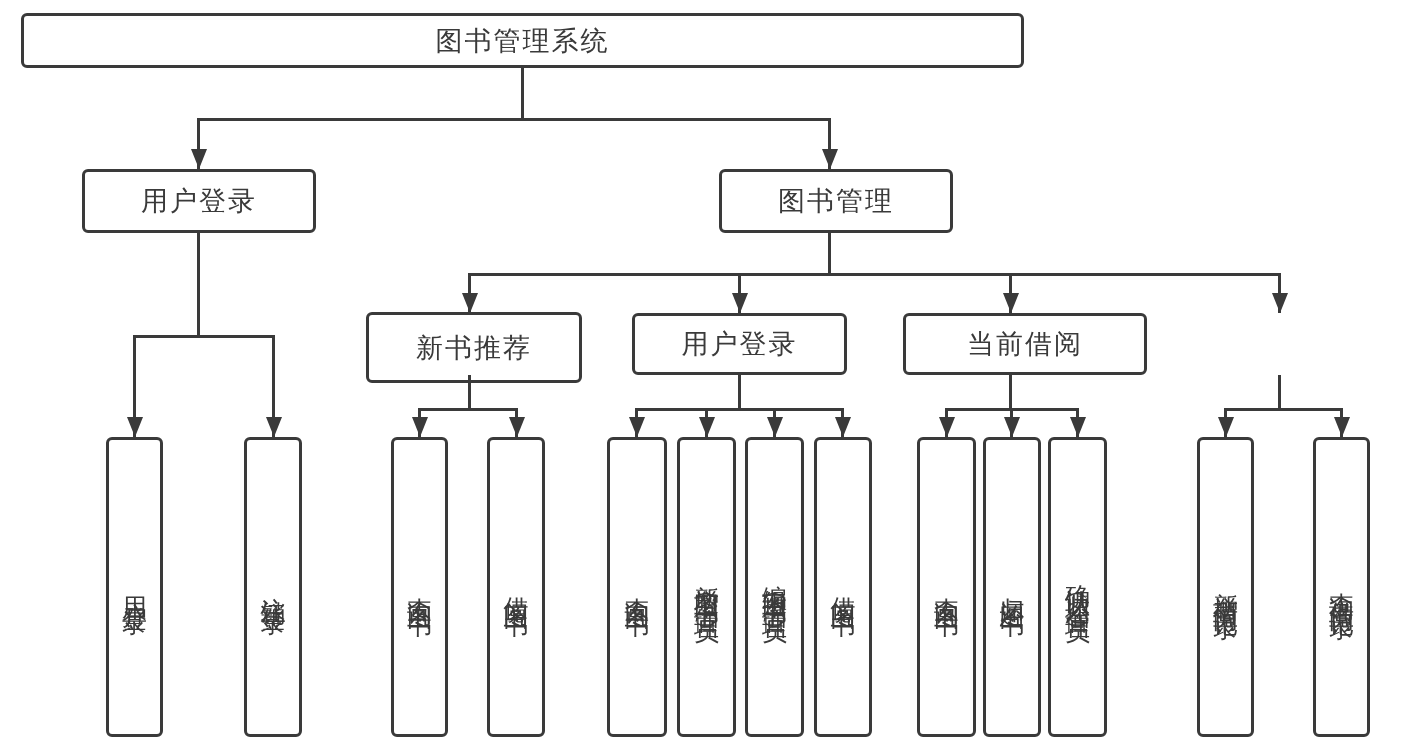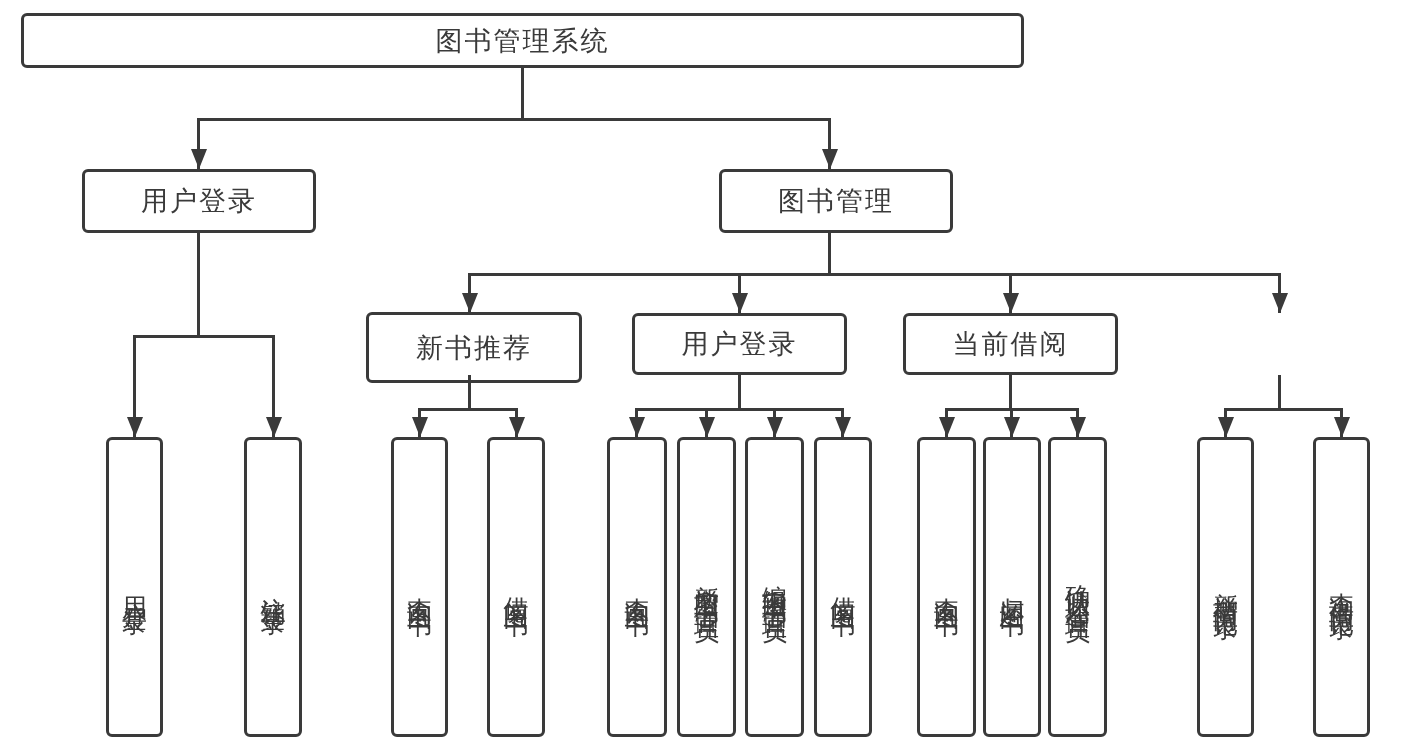--- a/index.html
+++ b/index.html
@@ -65,21 +65,21 @@
   <div class="box" style="left:719px;top:169px;width:234px;height:64px">
     <span class="lbl">图书管理</span>
   </div>
 
   <div class="box" style="left:366px;top:312px;width:216px;height:71px">
     <span class="lbl">新书推荐</span>
   </div>
   <div class="box" style="left:632px;top:313px;width:215px;height:62px">
     <span class="lbl">用户登录</span>
   </div>
-  <div class="box" style="left:903px;top:313px;width:215px;height:62px">
+  <div class="box" style="left:903px;top:313px;width:244px;height:62px">
     <span class="lbl">当前借阅</span>
   </div>
 
   <div class="box leaf" style="left:106px;top:437px;width:57px;height:300px">
     <span class="lbl">用户登录</span>
   </div>
   <div class="box leaf" style="left:244px;top:437px;width:58px;height:300px">
     <span class="lbl">注销登录</span>
   </div>
   <div class="box leaf" style="left:391px;top:437px;width:57px;height:300px">

